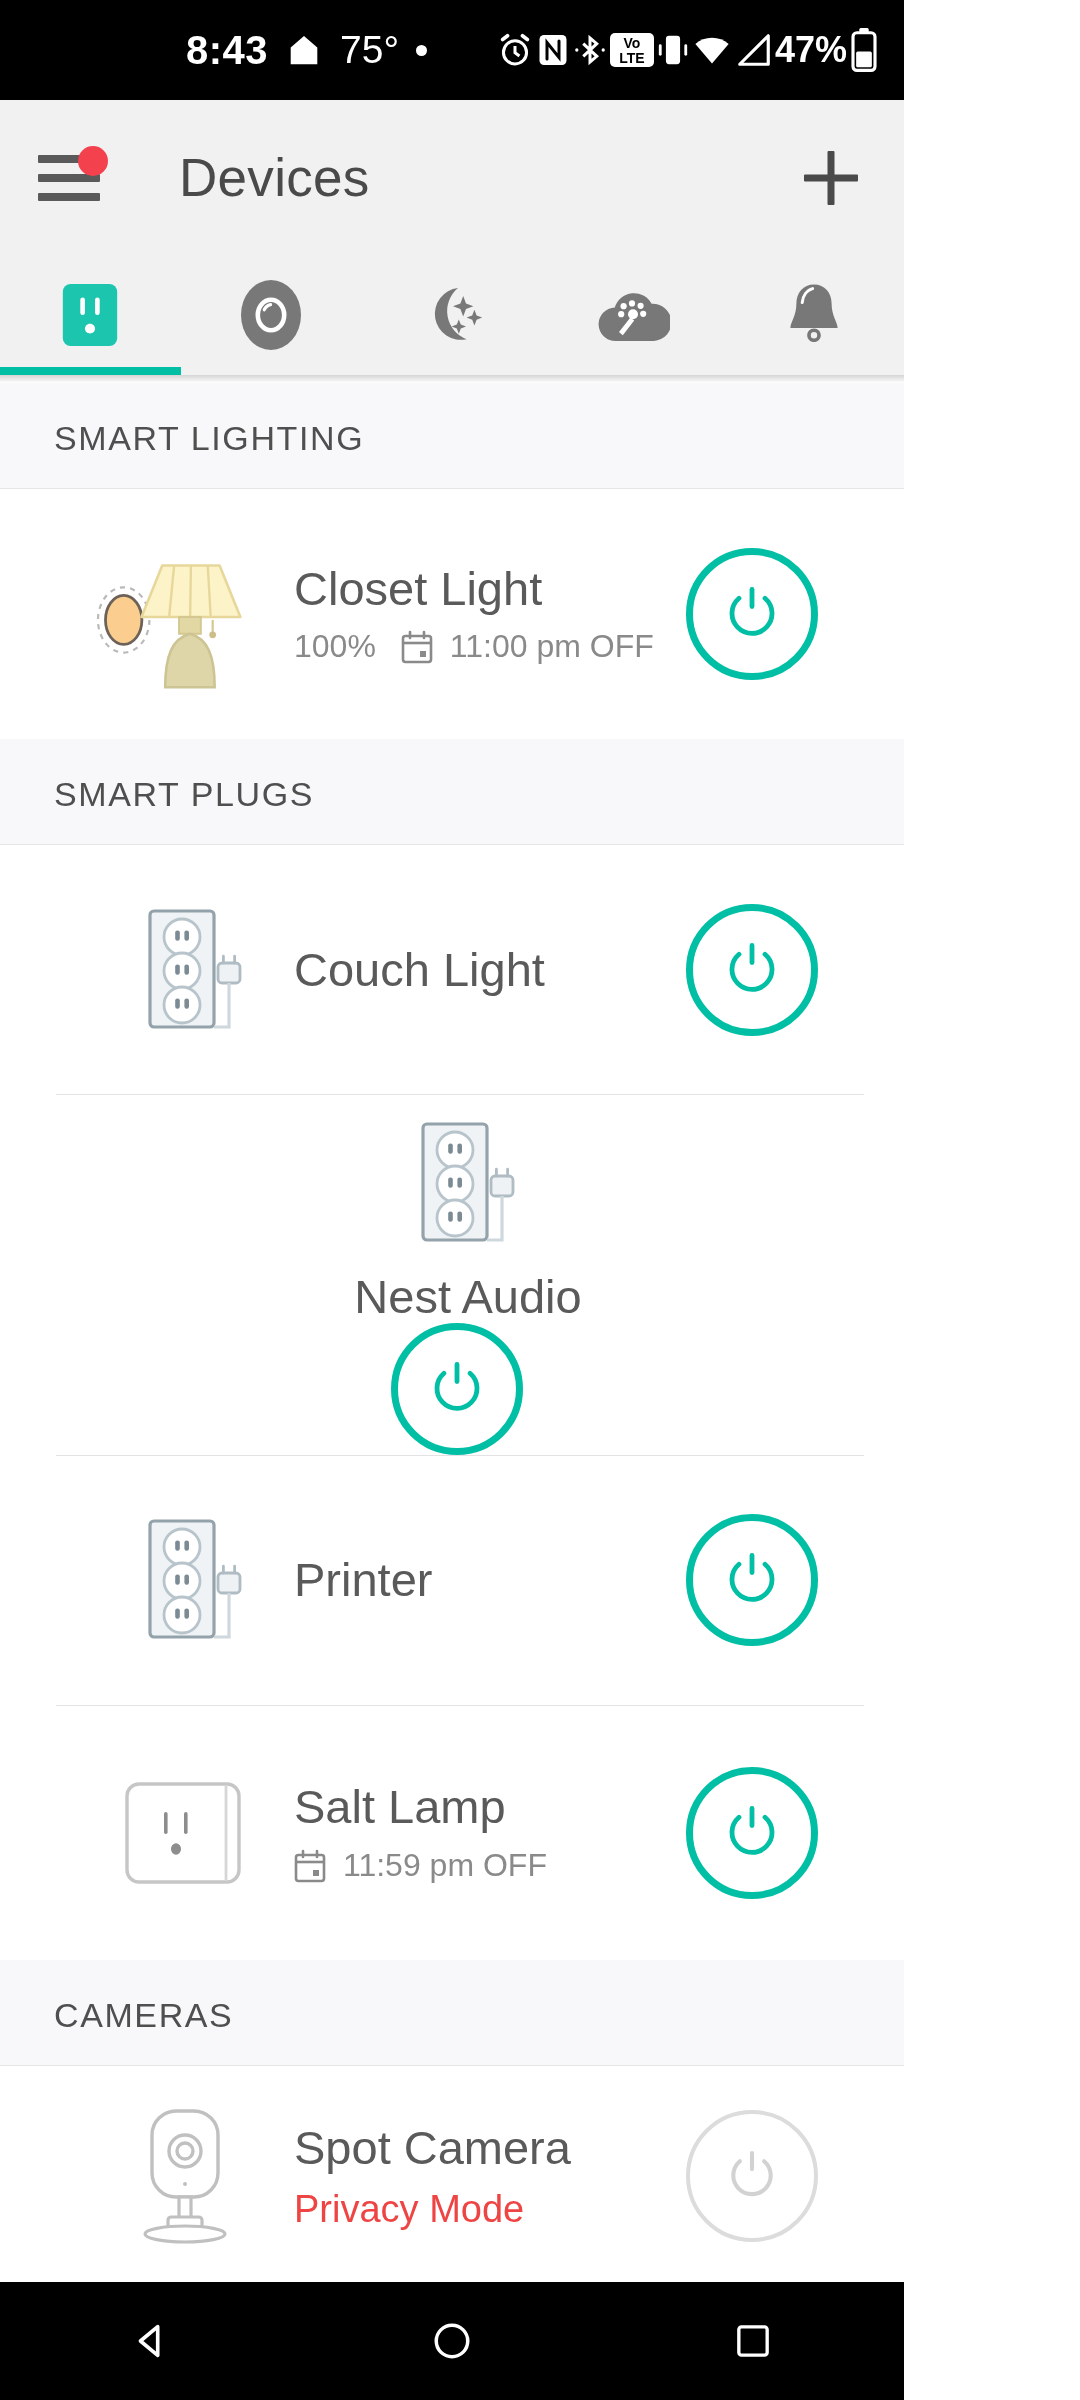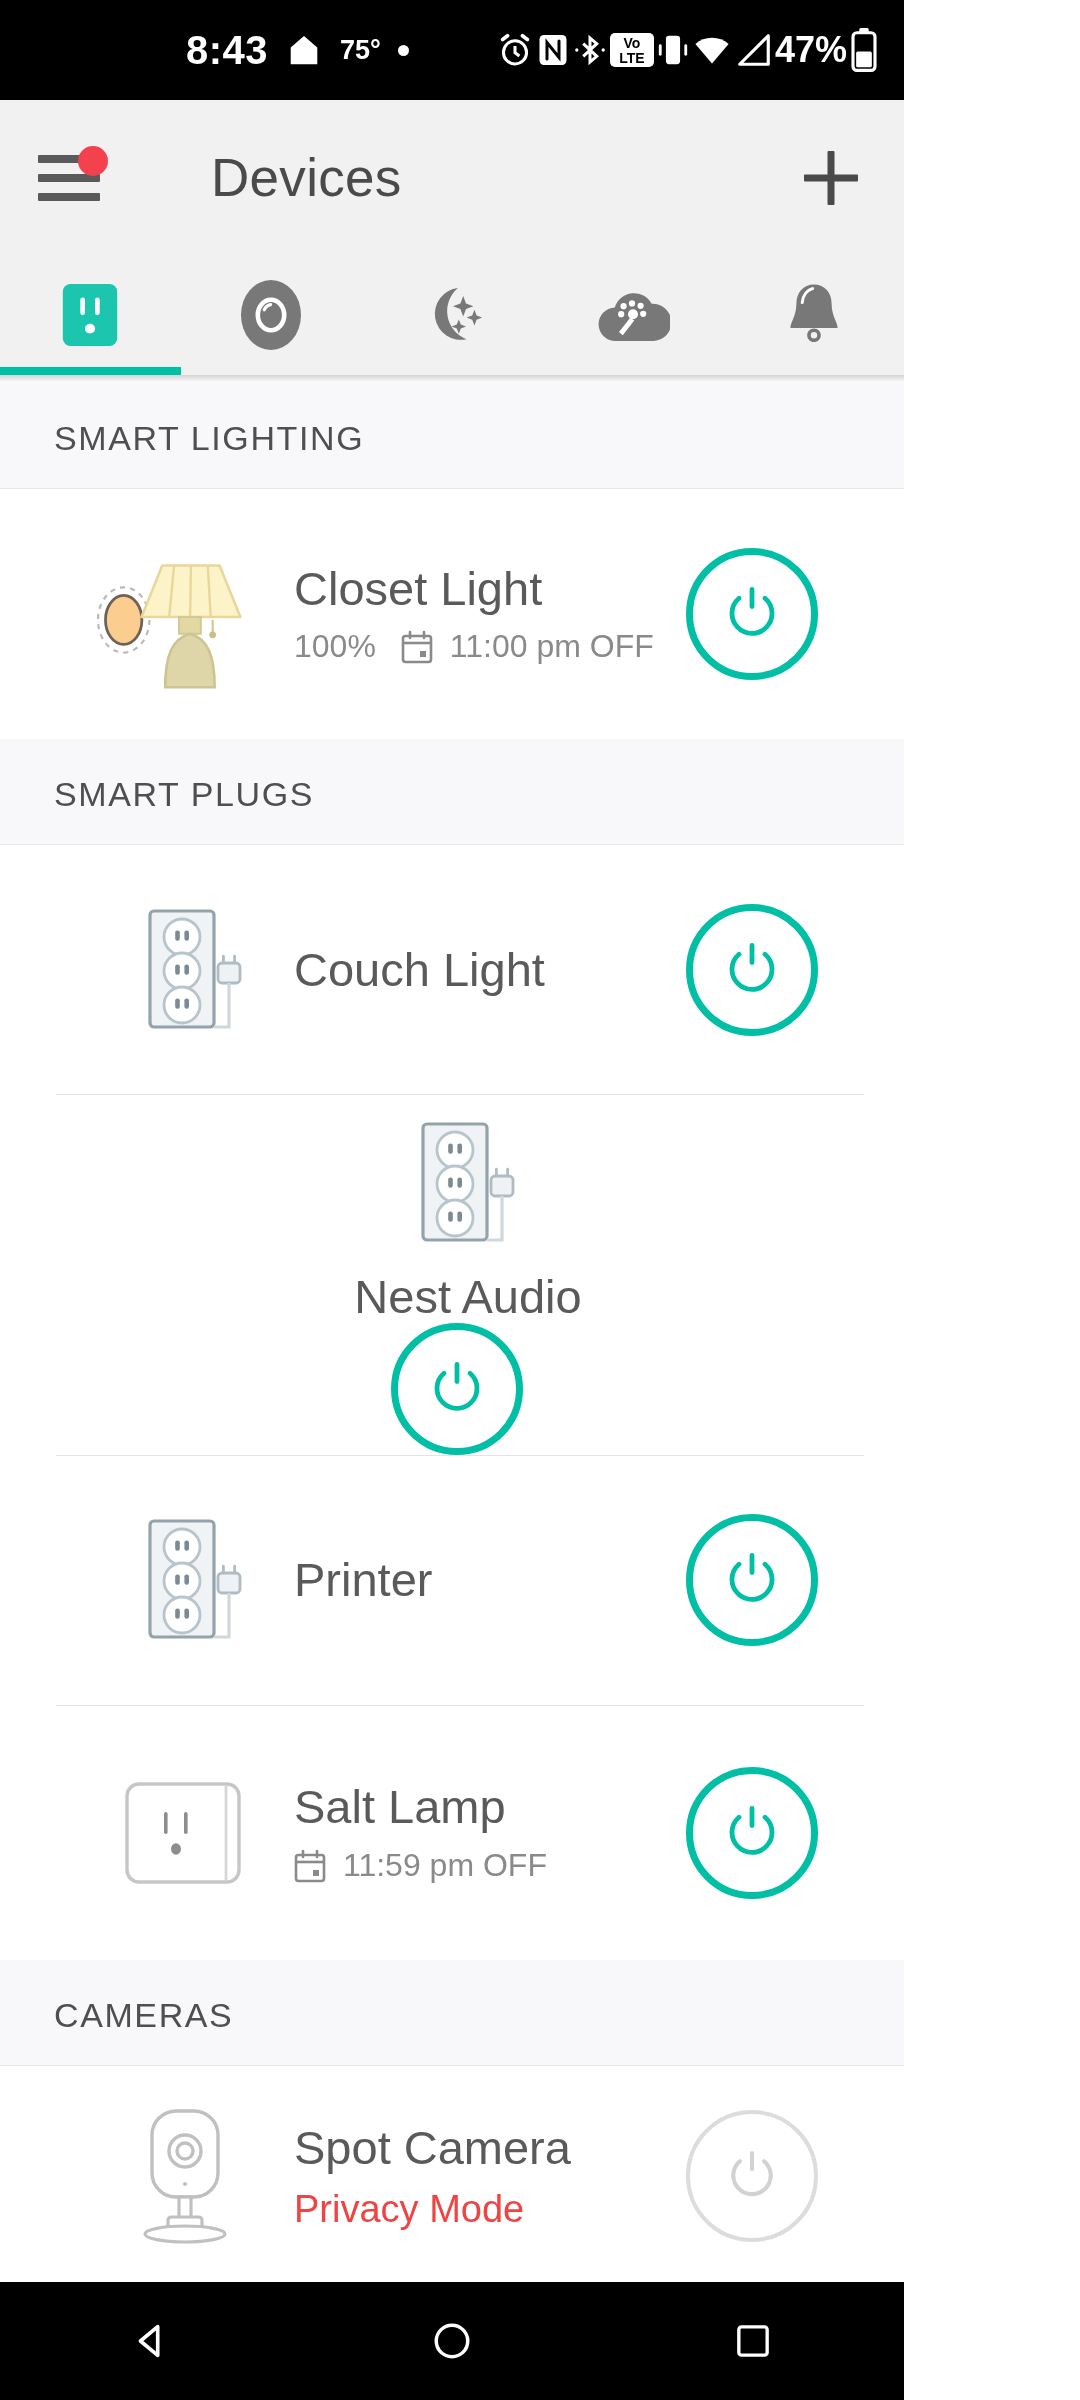--- a/index.html
+++ b/index.html
@@ -13,31 +13,30 @@
 
   
   .statusbar {
     height:100px; background:#000; color:#fff;
     display:flex; align-items:center; flex:0 0 auto;
     padding:0 26px; font-size:37px; font-weight:700;
   }
   .sb-left { display:flex; align-items:center; gap:17px; margin-left:160px; }
   .sb-right { display:flex; align-items:center; gap:1px; margin-left:auto;justify-content:center; }
   .sb-time { font-size:40px; font-weight:700; letter-spacing:.5px; }
-  .sb-temp { font-size:27px; font-weight:700; }
+  .sb-temp { font-size:39px; font-weight:400; }
   .sb-dot { width:11px; height:11px; border-radius:50%; background:#fff; display:inline-block; }
   .ico { display:inline-flex; align-items:center; justify-content:center; }
   .sb-batt-txt { font-size:36px; font-weight:700; margin-right:2px; }
 
   
   .appbar {
     height:155px; background:#f1f1f1; flex:0 0 auto;
     display:flex; align-items:center; padding:0 38px;
     position:relative;
-    gap:32px;
   }
   .hamburger { position:relative; width:62px; height:52px; display:flex; flex-direction:column; justify-content:center; gap:11px; cursor:pointer; }
   .hamburger span { display:block; height:8px; background:#5a5a5a; border-radius:1px; }
   .hamburger span:nth-child(1) { width:50px; }
   .hamburger span:nth-child(2) { width:62px; }
   .hamburger span:nth-child(3) { width:62px; }
   .badge-dot { position:absolute; top:-6px; left:40px; width:30px; height:30px; border-radius:50%; background:#f4414e; }
   .app-title { font-size:53px; color:#4a4a4a; margin-left:79px; font-weight:400; letter-spacing:.3px; }
   .plus-btn { margin-left:auto; width:70px; height:70px; position:relative; cursor:pointer; }
   .plus-btn:before,.plus-btn:after { content:""; position:absolute; background:#4a4a4a; border-radius:1px; }

